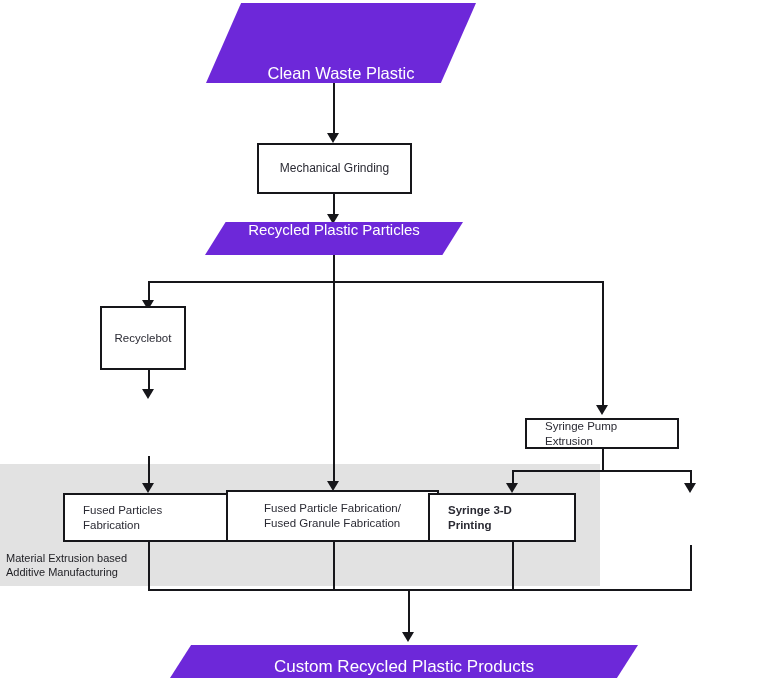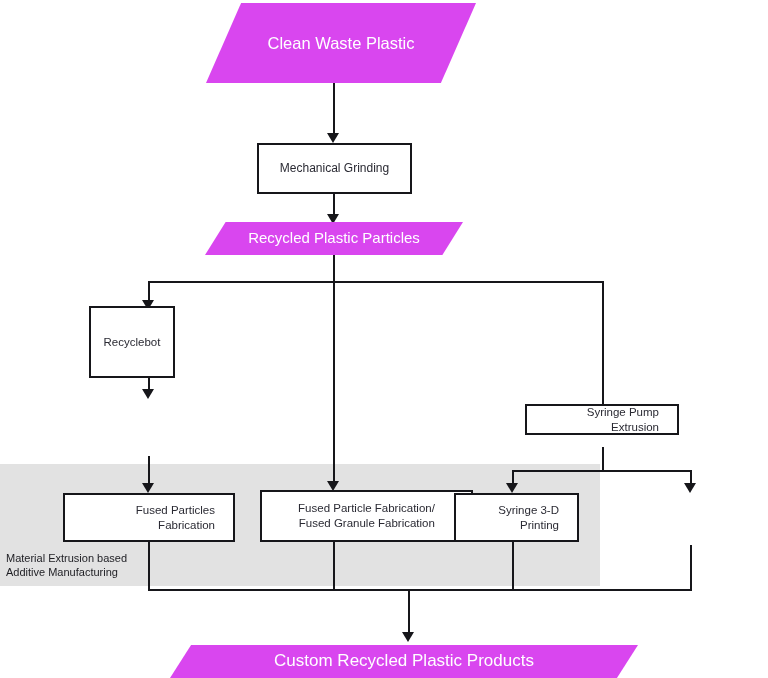--- a/index.html
+++ b/index.html
@@ -35,36 +35,36 @@
 
   
   .node-box {
     position: absolute;
     box-sizing: border-box;
     background: #ffffff;
     border: 2.2px solid #16161a;
     display: flex;
     align-items: center;
     justify-content: center;
-    text-align: right;
+    text-align: left;
     color: #2a2a33;
     font-size: 12.5px;
     line-height: 1.3;
     white-space: pre-line;
     padding: 2px 18px;
   }
 
   
   .node-para {
     position: absolute;
     box-sizing: border-box;
-    background: #d946ef;
+    background: #6d28d9;
     color: #ffffff;
     display: flex;
-    align-items: center;
+    align-items: flex-end;
     white-space: pre-line;
     line-height: 1.22;
   }
   .para-center {
     justify-content: center;
     text-align: center;
   }
   .para-left {
     justify-content: flex-start;
     text-align: left;
@@ -144,43 +144,43 @@
   <div class="node-para para-center" style="left:206px; top:3px; width:270px; height:80px; font-size:16.5px;
               clip-path: polygon(13% 0%, 100% 0%, 87% 100%, 0% 100%); padding:0 34px;">
     <span>Clean Waste Plastic</span>
   </div>
 
   <div class="node-box" style="left:257px; top:143px; width:155px; height:51px; font-size:12px;">
     <span>Mechanical Grinding</span>
   </div>
 
   <div class="node-para para-center" style="left:205px; top:222px; width:258px; height:33px; font-size:15px;
-              clip-path: polygon(8% 0%, 100% 0%, 92% 100%, 0% 100%); padding:8px 22px;">
+              clip-path: polygon(8% 0%, 100% 0%, 92% 100%, 0% 100%); padding:16px 22px;">
     <span>Recycled Plastic Particles</span>
   </div>
 
-  <div class="node-box" style="left:89px; top:306px; width:86px; height:72px; font-size:11.5px;">
+  <div class="node-box" style="left:100px; top:306px; width:86px; height:64px; font-size:11.5px;">
     <span>Recyclebot</span>
   </div>
 
 
-  <div class="node-box" style="left:525px; top:404px; width:154px; height:31px; font-size:11.5px;">
+  <div class="node-box" style="left:525px; top:418px; width:154px; height:31px; font-size:11.5px;">
     <span>Syringe Pump Extrusion</span>
   </div>
 
   <div class="node-box" style="left:63px; top:493px; width:172px; height:49px; font-size:11.5px;">
     <span>Fused Particles Fabrication</span>
   </div>
 
-  <div class="node-box" style="left:260px; top:490px; width:213px; height:52px; font-size:11.5px;">
+  <div class="node-box" style="left:226px; top:490px; width:213px; height:52px; font-size:11.5px;">
     <span>Fused Particle Fabrication/
 Fused Granule Fabrication</span>
   </div>
 
-  <div class="node-box" style="left:454px; top:493px; width:125px; height:49px; font-size:11.5px;">
+  <div class="node-box" style="left:428px; top:493px; width:148px; height:49px; font-size:11.5px;font-weight:bold;">
     <span>Syringe 3-D Printing</span>
   </div>
 
 
   <div class="node-para para-center" style="left:170px; top:645px; width:468px; height:33px; font-size:17px;
               clip-path: polygon(4.5% 0%, 100% 0%, 95.5% 100%, 0% 100%); padding:0 20px;">
     <span>Custom Recycled Plastic Products</span>
   </div>
 
 </div>

